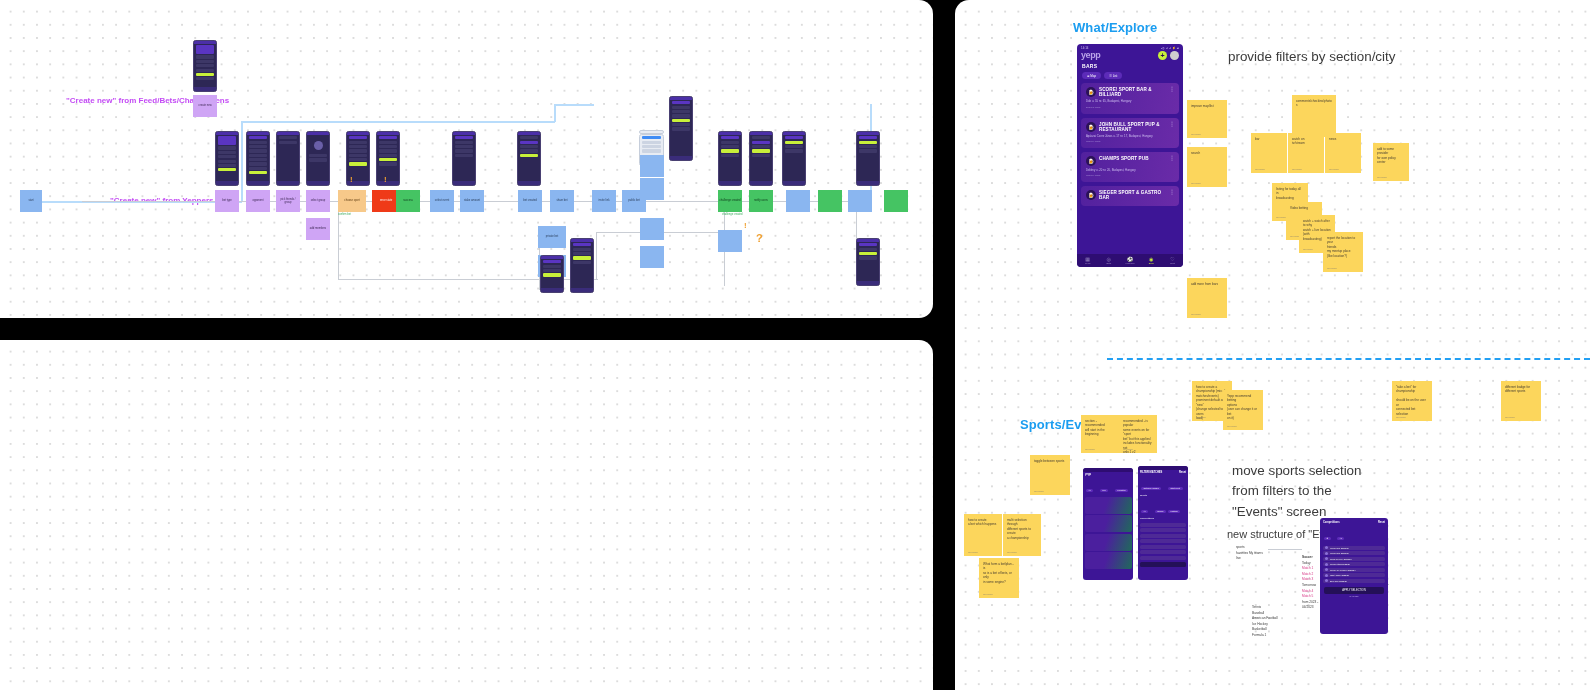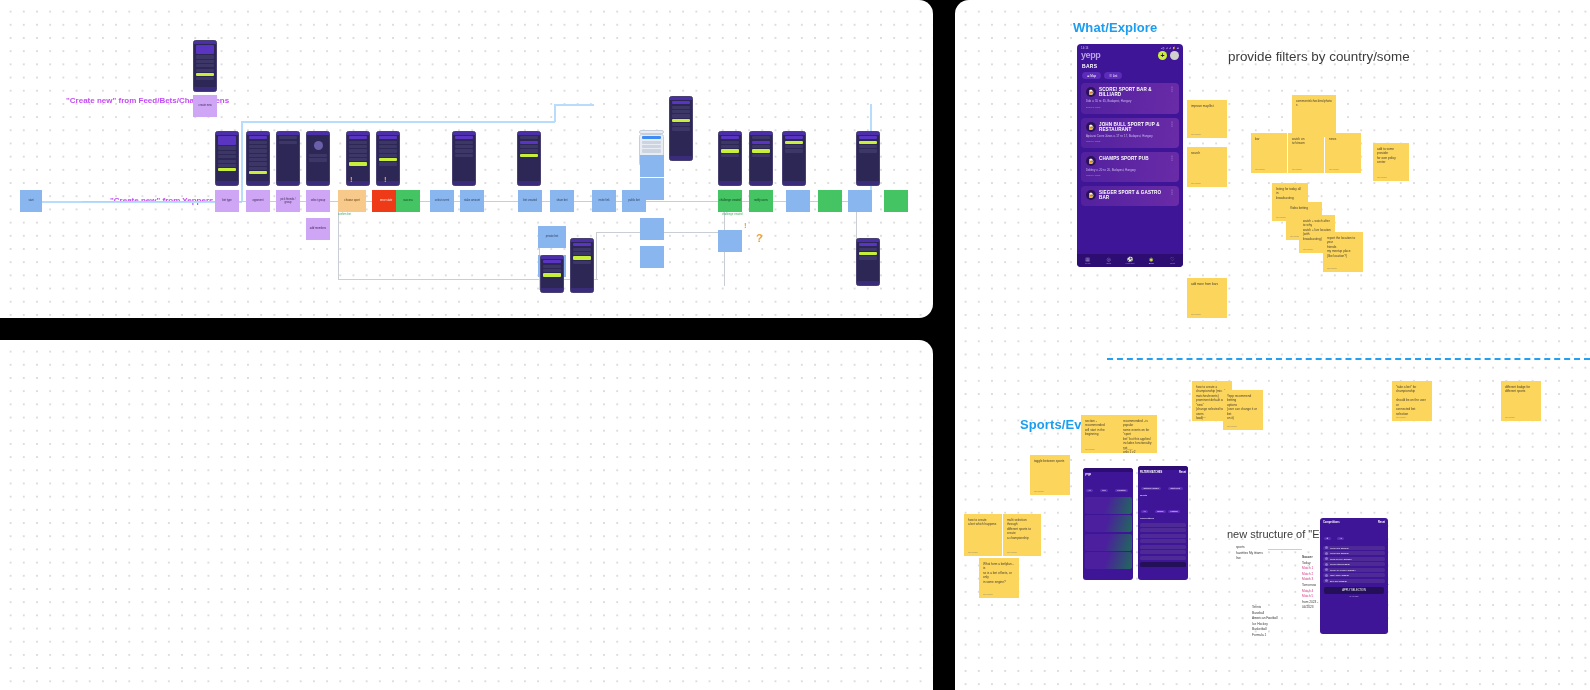--- a/index.html
+++ b/index.html
@@ -497,21 +497,21 @@
 
     
     
 
     
   </div>
 
   <div class="panel" id="panel-bars">
 
     <div class="panel-title" style="left:118px; top:20px;">What/Explore</div>
-    <div class="note-text" style="left:273px; top:47px;">provide filters by country/some</div>
+    <div class="note-text" style="left:273px; top:47px;">provide filters by section/city</div>
 
     <div class="bphone" style="left:122px; top:44px;">
       <div class="bp-status">
         <span>14:14</span>
         <span>▪◎ ⊿ ⊿ ⚡ ▰</span>
       </div>
       <div class="bp-logo-row">
         <span class="bp-logo">yepp</span>
         <span class="bp-icons">
           <span class="bp-plus">+</span>
@@ -635,20 +635,23 @@
       <div class="s-body">report the location to your
 friends
 my meetup place
 (like location?)</div>
       <div class="s-foot">Olexandr</div>
       </div>
 
     <div class="dashed-sep" style="left:152px; top:358px; width:483px;"></div>
 
     <div class="panel-title" style="left:65px; top:417px;">Sports/Events</div>
+    <div class="note-text" style="left:277px; top:461px;">move sports selection
+from filters to the
+"Events" screen</div>
     <div class="note-text" style="left:272px; top:526px; font-size:11px;">new structure of "Events"</div>
 
     <div class="sticky" style="left:75px; top:455px; width:40px; height:40px;">
       <div class="s-body">toggle between sports</div>
       <div class="s-foot">Olexandr</div>
       </div>
     <div class="sticky" style="left:9px; top:514px; width:38px; height:42px;">
       <div class="s-body">how to create
 a bet which happens</div>
       <div class="s-foot">Olexandr</div>

